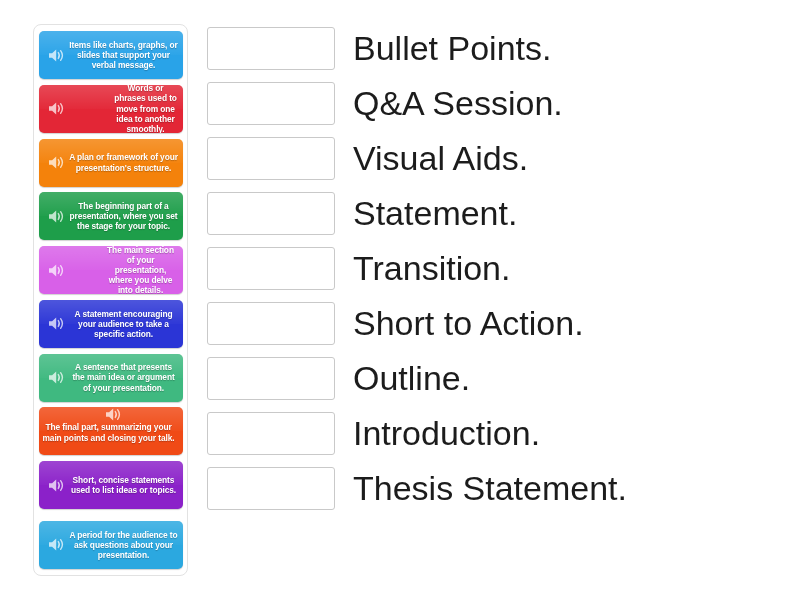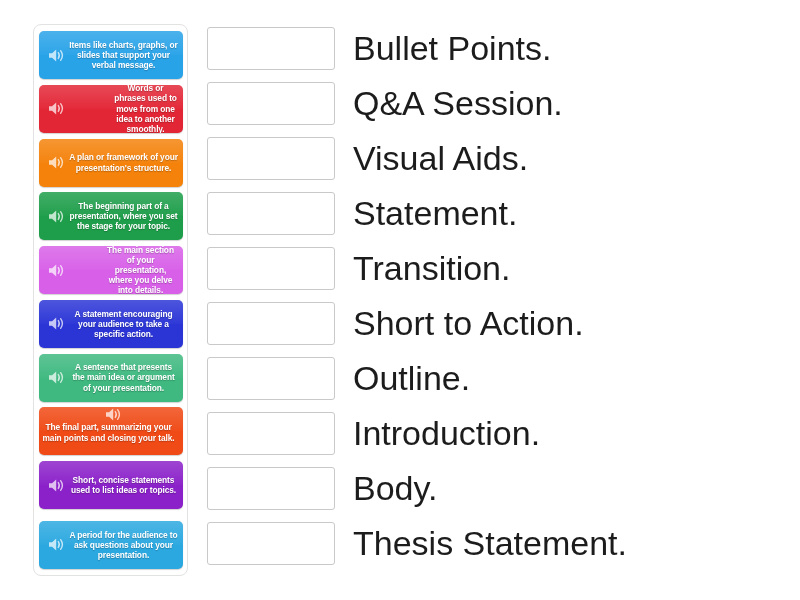--- a/index.html
+++ b/index.html
@@ -264,21 +264,17 @@
       <div class="answer-row">
         <div class="drop-slot"></div>
         <div class="answer-label">Outline.</div>
       </div>
       <div class="answer-row">
         <div class="drop-slot"></div>
         <div class="answer-label">Introduction.</div>
       </div>
       <div class="answer-row">
         <div class="drop-slot"></div>
-        <div class="answer-label">Body.</div>
-      </div>
-      <div class="answer-row">
-        <div class="drop-slot"></div>
         <div class="answer-label">Thesis Statement.</div>
       </div>
     </div>
 
 </div>
 
 </body></html>

